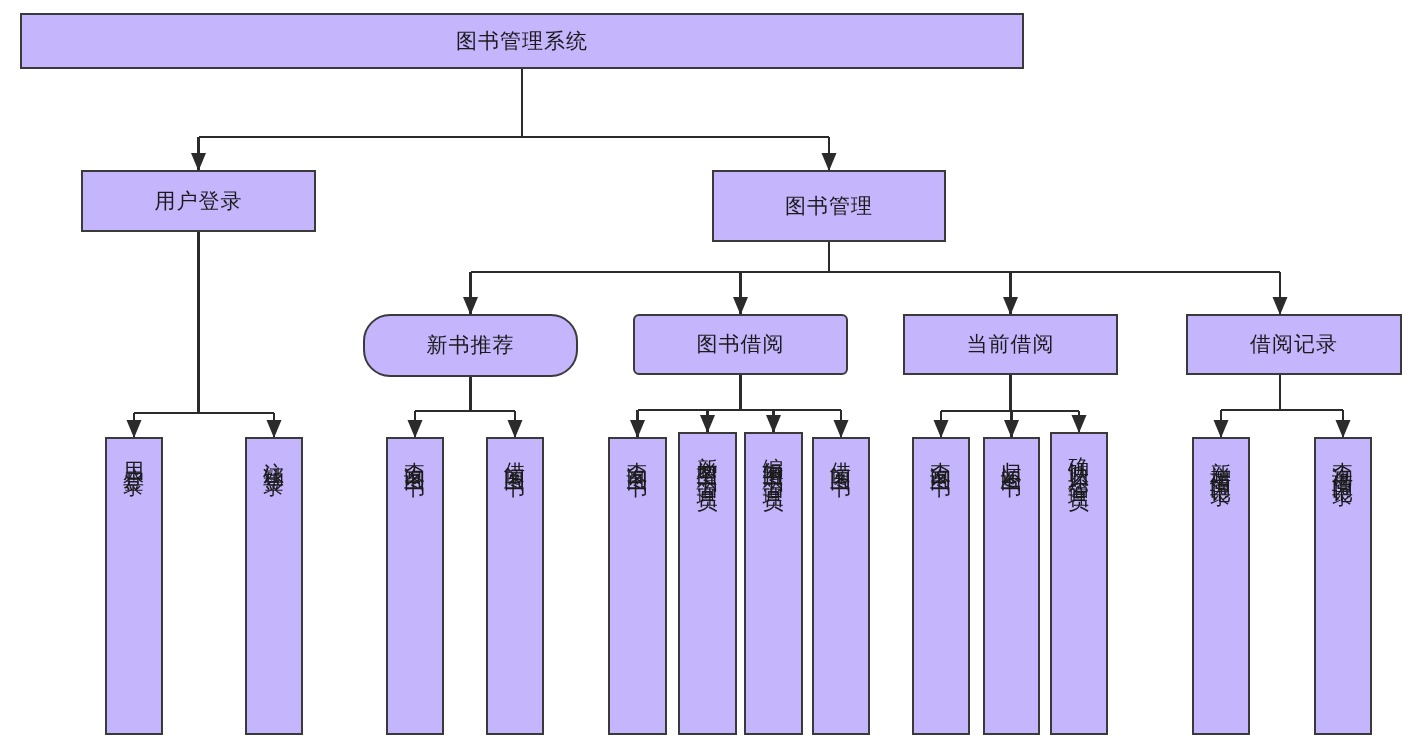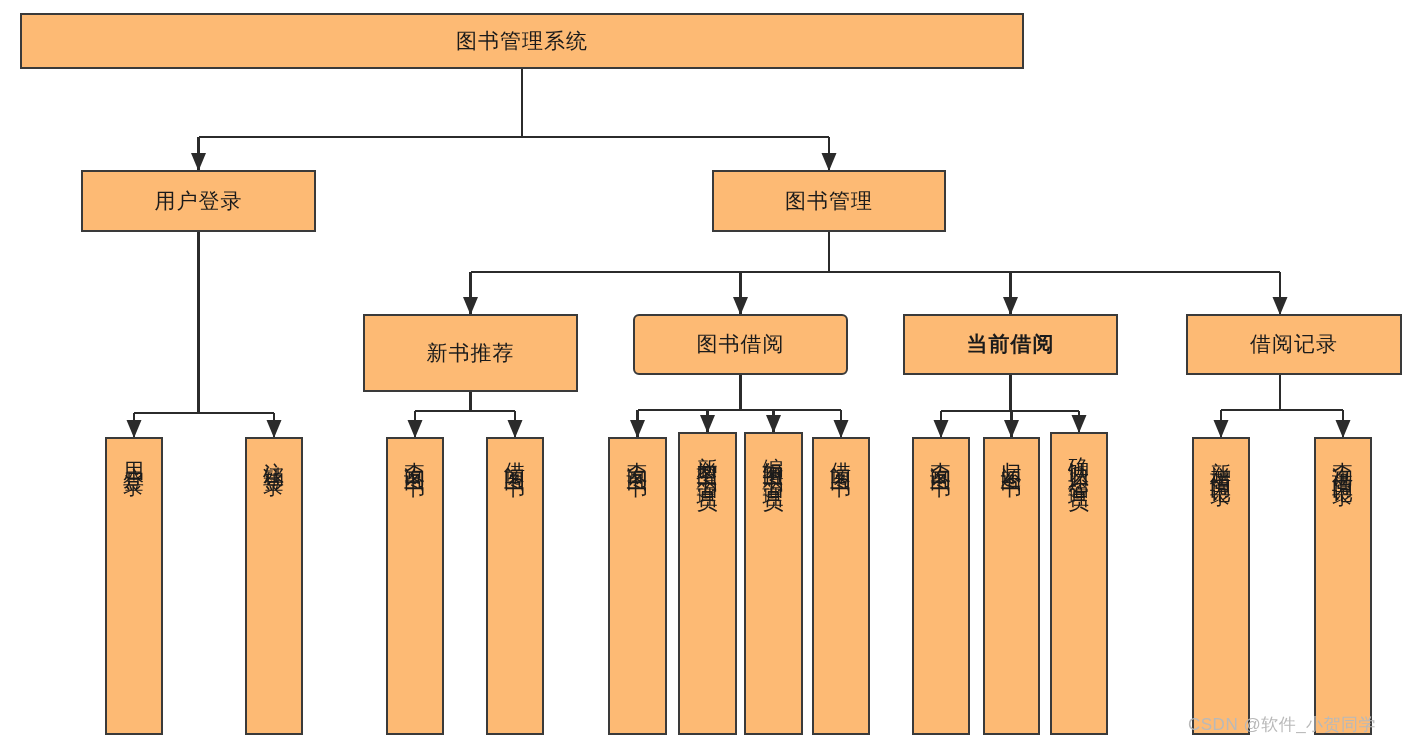--- a/index.html
+++ b/index.html
@@ -5,21 +5,21 @@
   html,body{margin:0;padding:0;background:#ffffff;}
   body{
     width:1405px;height:747px;
     font-family:"Liberation Sans","DejaVu Sans",sans-serif;
     overflow:hidden;
   }
   #diagram-root{position:relative;width:1405px;height:747px;background:#ffffff;}
 
   .node{
     position:absolute;
-    background:#fdba74;
+    background:#c4b5fd;
     border:2px solid #3a3a3a;
     box-sizing:border-box;
     display:flex;
     align-items:center;
     justify-content:center;
     color:#1b1b1b;
   }
   .node .node-label{
     display:block;
     text-align:center;
@@ -112,31 +112,31 @@
       <polygon points="1335.5,420 1350.5,420 1343,438" fill="#2b2b2b"></polygon>
     </svg>
 
   <div class="node horiz" style="left:20px;top:13px;width:1004px;height:56px;">
     <span class="node-label">图书管理系统</span>
   </div>
 
   <div class="node horiz" style="left:81px;top:170px;width:235px;height:62px;">
     <span class="node-label">用户登录</span>
   </div>
-  <div class="node horiz" style="left:712px;top:170px;width:234px;height:62px;">
+  <div class="node horiz" style="left:712px;top:170px;width:234px;height:72px;">
     <span class="node-label">图书管理</span>
   </div>
 
-  <div class="node horiz" style="left:363px;top:314px;width:215px;height:78px;">
+  <div class="node horiz" style="left:363px;top:314px;width:215px;height:63px;border-radius:27px;">
     <span class="node-label">新书推荐</span>
   </div>
   <div class="node horiz" style="left:633px;top:314px;width:215px;height:61px;border-radius:6px;">
     <span class="node-label">图书借阅</span>
   </div>
-  <div class="node horiz" style="left:903px;top:314px;width:215px;height:61px;font-weight:bold;">
+  <div class="node horiz" style="left:903px;top:314px;width:215px;height:61px;">
     <span class="node-label">当前借阅</span>
   </div>
   <div class="node horiz" style="left:1172px;top:314px;width:216px;height:61px;margin-left:14px;">
     <span class="node-label">借阅记录</span>
   </div>
 
   <div class="node vert" style="left:105px;top:437px;width:58px;height:298px;">
     <span class="node-label">用户登录</span>
   </div>
   <div class="node vert" style="left:245px;top:437px;width:58px;height:298px;">
@@ -173,14 +173,13 @@
     <span class="node-label">确认归还（管理员）</span>
   </div>
 
   <div class="node vert" style="left:1192px;top:437px;width:58px;height:298px;">
     <span class="node-label">新增借阅记录</span>
   </div>
   <div class="node vert" style="left:1314px;top:437px;width:58px;height:298px;">
     <span class="node-label">查询借阅记录</span>
   </div>
 
-  <div id="watermark">CSDN @软件_小贺同学</div>
 </div>
 
 </body></html>

